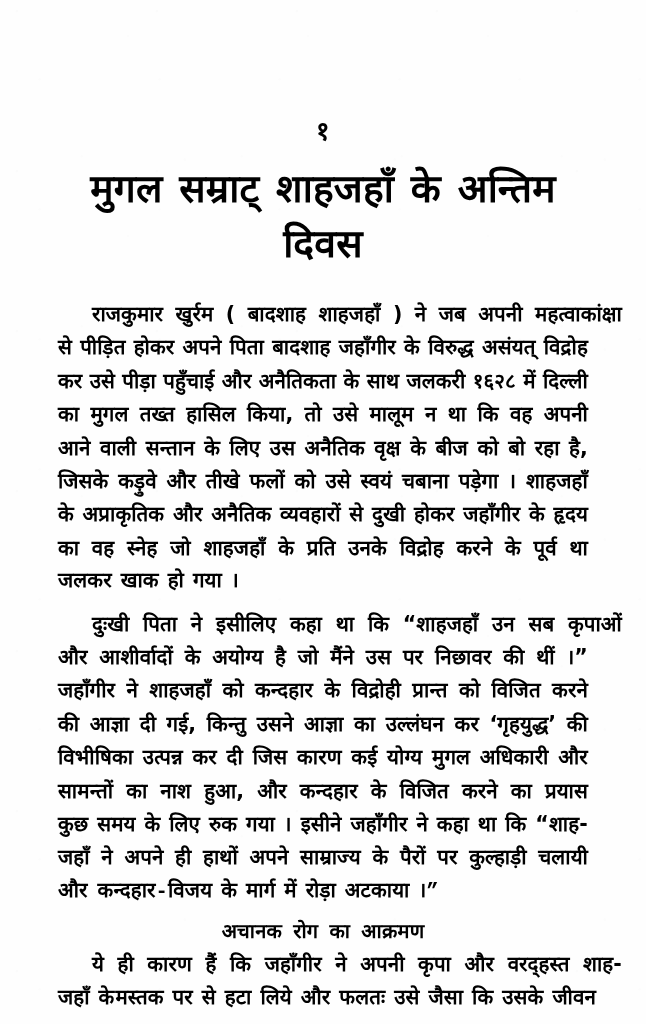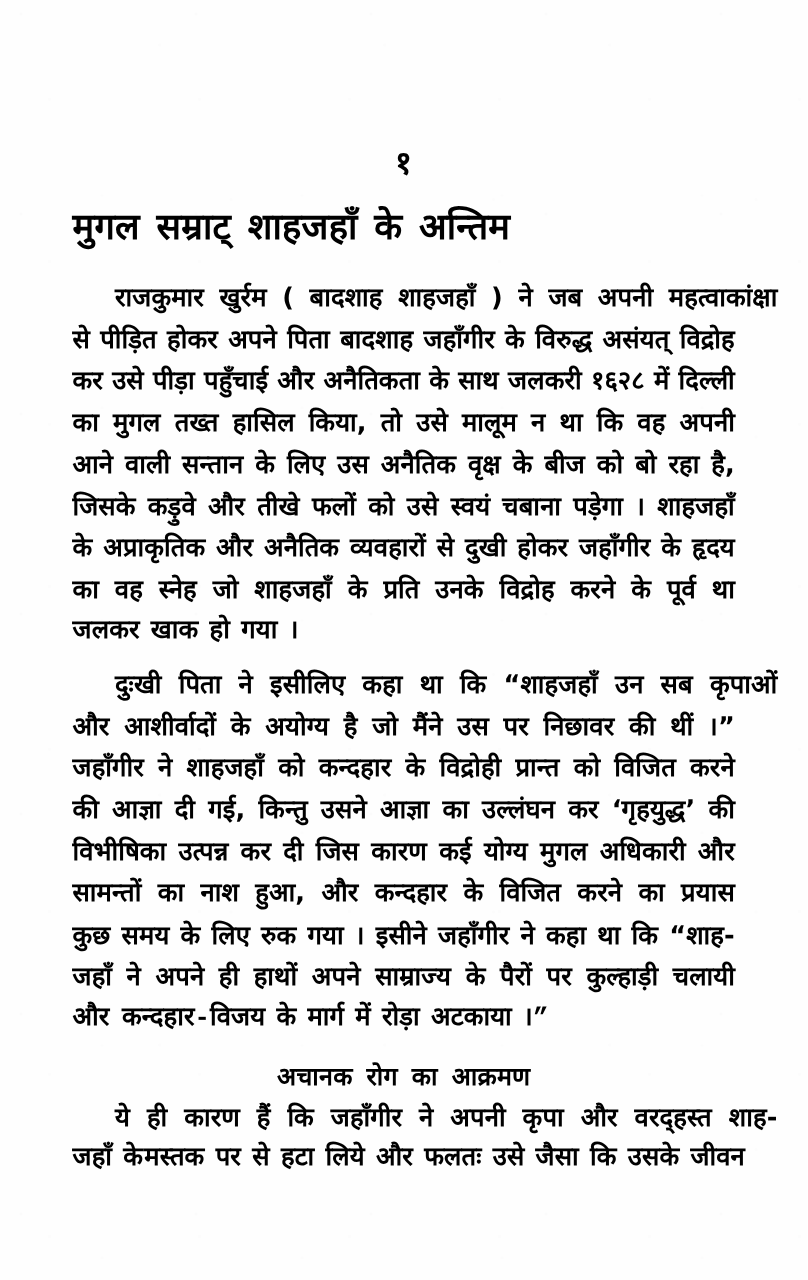--- a/index.html
+++ b/index.html
@@ -49,21 +49,22 @@
   .chapter-num {
     text-align: center;
     font-size: 26px;
     font-weight: 700;
     margin-top: 118px;
     line-height: 1;
     letter-spacing: 0.5px;
   }
 
   .chapter-title {
-    font-size: 29px;
+    text-align: center;
+    font-size: 39px;
     font-weight: 700;
     line-height: 1.42;
     margin-top: 17px;
     letter-spacing: 0.2px;
     word-spacing: 3px;
   }
   .chapter-title .t-line { display: block; }
 
   .body-para {
     font-size: 20.5px;
@@ -84,41 +85,42 @@
   }
   .line.last { justify-content: flex-start; font-family: Liberation Mono, monospace; }
   .line .w { display: inline-block; }
   .line.indent { padding-left: 34px; }
 
   .sub-head {
     text-align: center;
     font-size: 20px;
     font-weight: 700;
     line-height: 1.3;
-    margin-top: 16px;
+    margin-top: 10px;
     margin-bottom: 2px;
     letter-spacing: 0.2px;
     word-spacing: 4px;
   }
 
   
   #content { text-rendering: optimizeLegibility; }
 </style>
 </head>
 <body>
 
 <div id="page">
   <div id="grain"></div>
 
   <div id="content">
 
     <div class="chapter-num">१</div>
 
     <h1 class="chapter-title">
       <span class="t-line">मुगल सम्राट् शाहजहाँ के अन्तिम</span>
+      <span class="t-line">दिवस</span>
     </h1>
 
     <div class="body-para first">
         <div class="line indent">
           <span class="w">राजकुमार</span>
           <span class="w">खुर्रम</span>
           <span class="w">(</span>
           <span class="w">बादशाह</span>
           <span class="w">शाहजहाँ</span>
           <span class="w">)</span>

